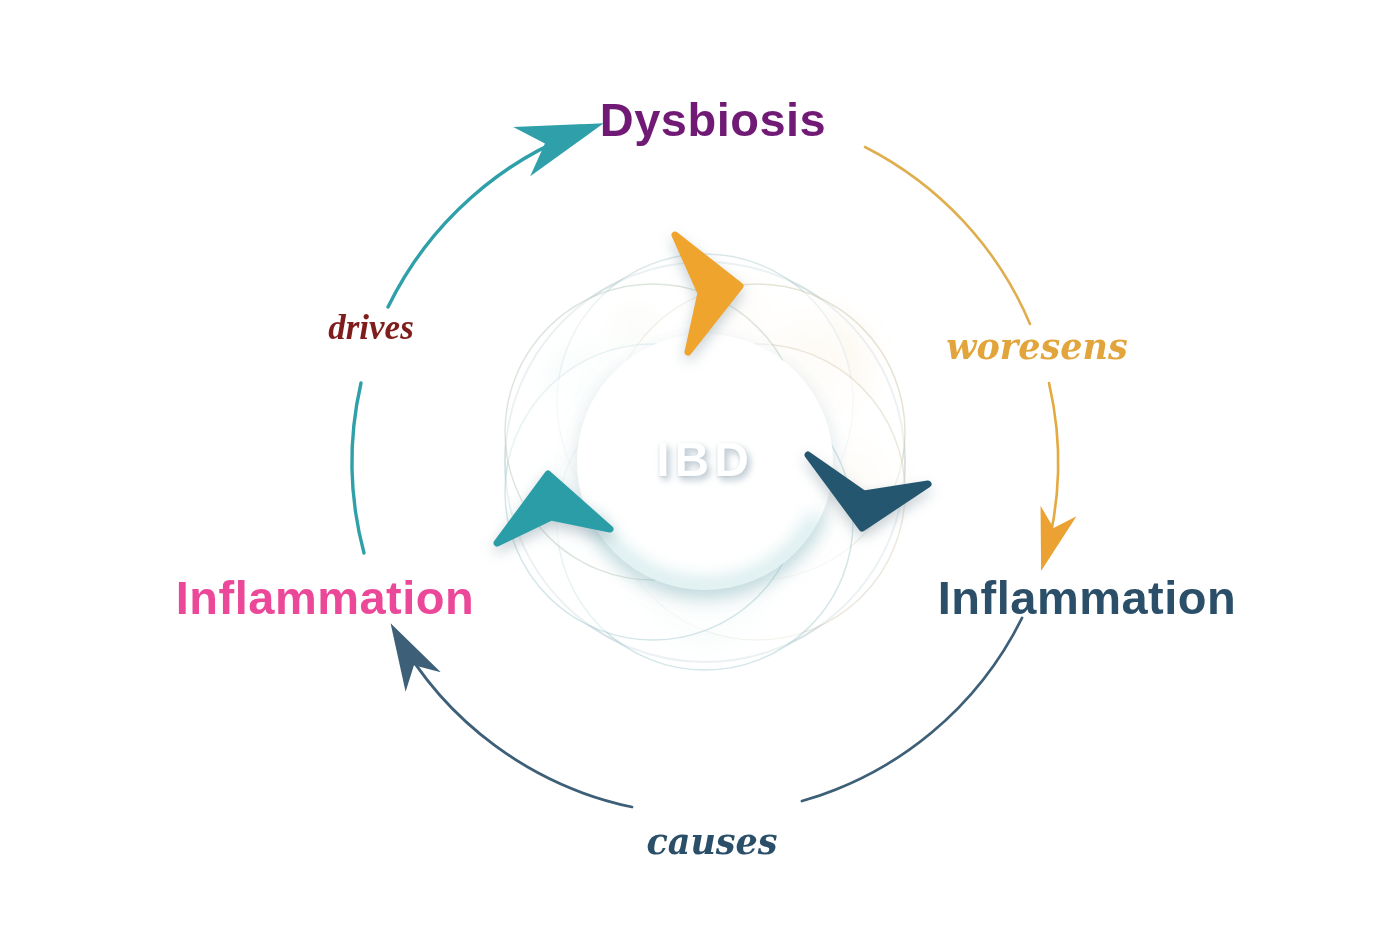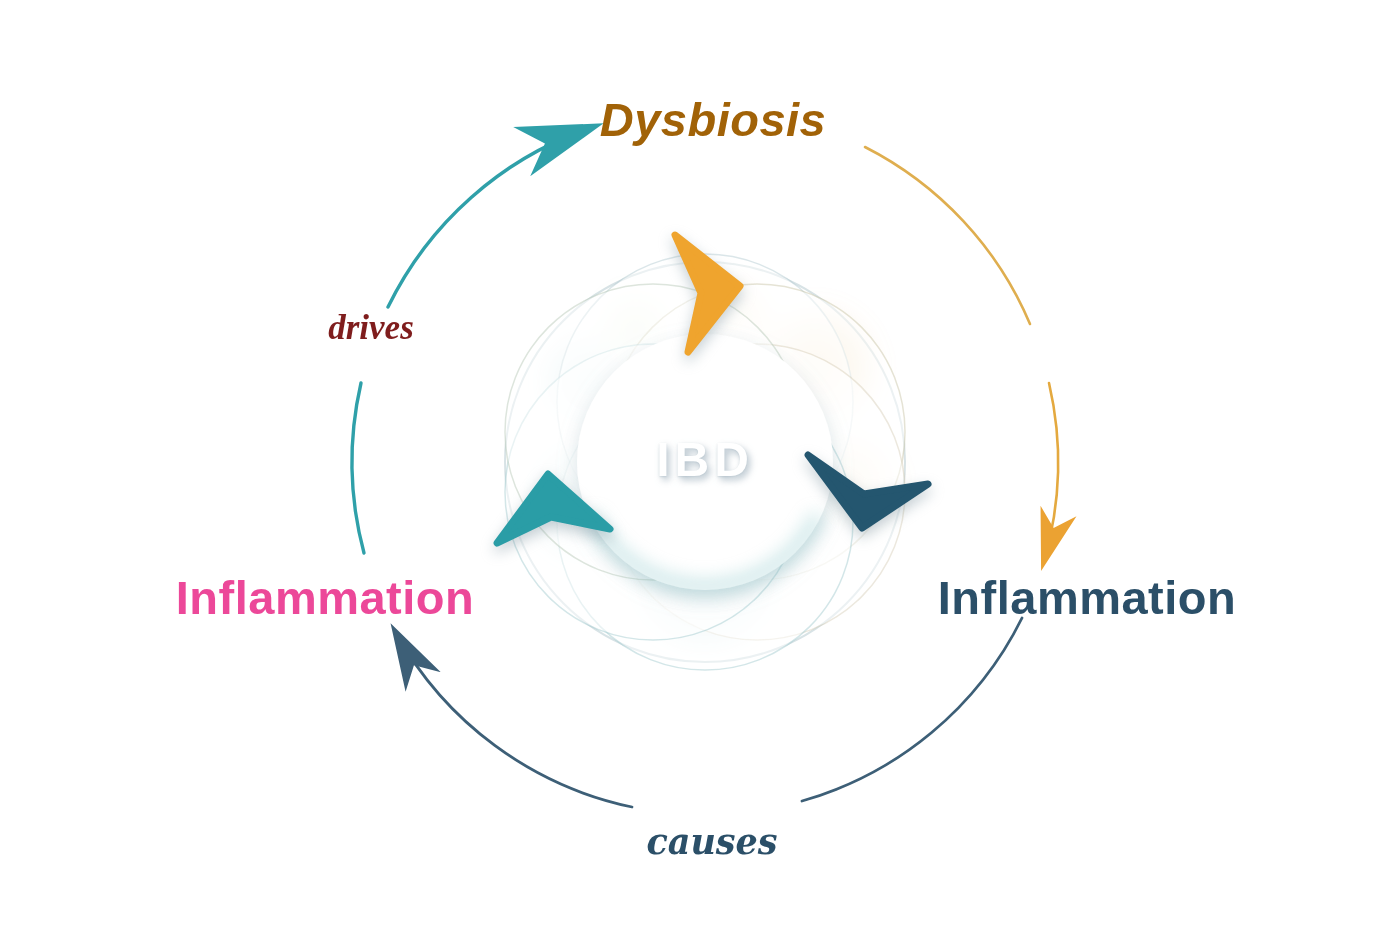--- a/index.html
+++ b/index.html
@@ -5,21 +5,21 @@
   html,body{margin:0;padding:0;background:#ffffff;}
   .stage{
     position:relative;width:1400px;height:925px;background:#ffffff;overflow:hidden;
     font-family:"Liberation Sans", sans-serif;
   }
   .stage svg{position:absolute;left:0;top:0;}
   .node-label{
     position:absolute;transform:translate(-50%,0);
     font-weight:700;font-size:47px;letter-spacing:0.5px;white-space:nowrap;
   }
-  .node-dysbiosis{color:#a16207;left:713px;top:92px;font-style:italic;}
+  .node-dysbiosis{color:#701a75;left:713px;top:92px;}
   .node-permeability{color:#2B4F68;left:1087px;top:570px;}
   .node-inflammation{color:#ec4899;left:325px;top:570px;}
   .edge-label{
     position:absolute;transform:translate(-50%,0);
     font-family:"DejaVu Serif","Liberation Serif",serif;
     font-style:italic;font-weight:700;font-size:35px;white-space:nowrap;
   }
   .edge-drives{color:#7f1d1d;left:371px;top:308px;font-family:Liberation Serif, serif;}
   .edge-woresens{color:#E2A53B;left:1037px;top:326px;}
   .edge-causes{color:#2B4F68;left:712px;top:793px;margin-top:28px;}
@@ -117,15 +117,16 @@
     </g>
   </svg>
 
   <div class="center-label">IBD</div>
 
   <div class="node-label node-dysbiosis">Dysbiosis</div>
   <div class="node-label node-permeability">Inflammation</div>
   <div class="node-label node-inflammation">Inflammation</div>
 
   <div class="edge-label edge-drives">drives</div>
+  <div class="edge-label edge-woresens">woresens</div>
   <div class="edge-label edge-causes">causes</div>
 
 </div>
 
 </body></html>

